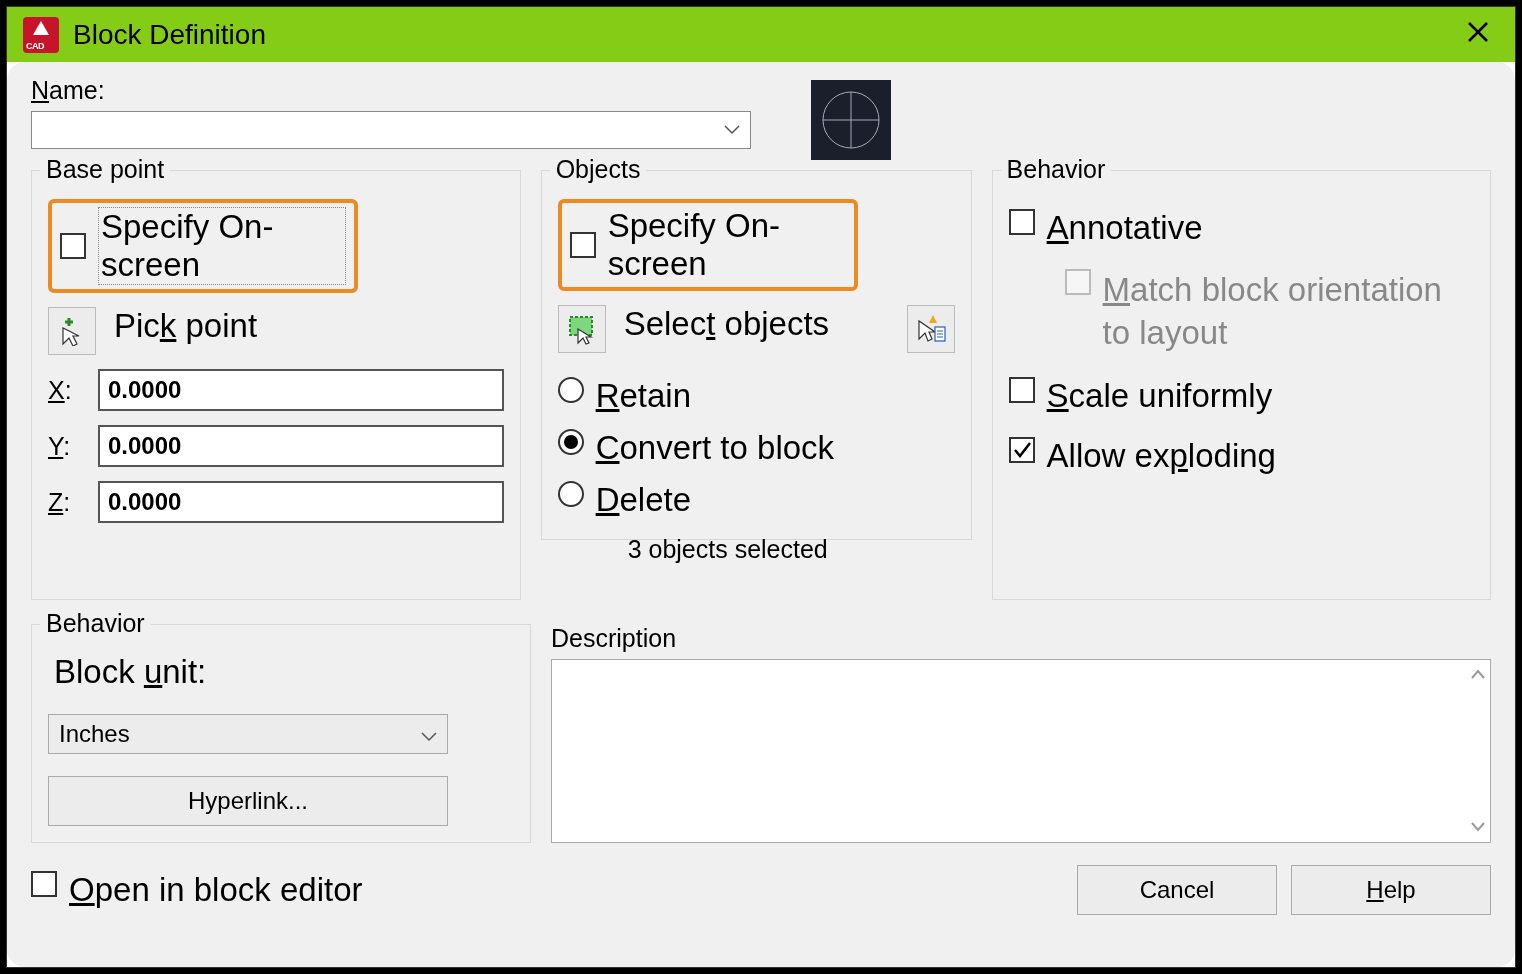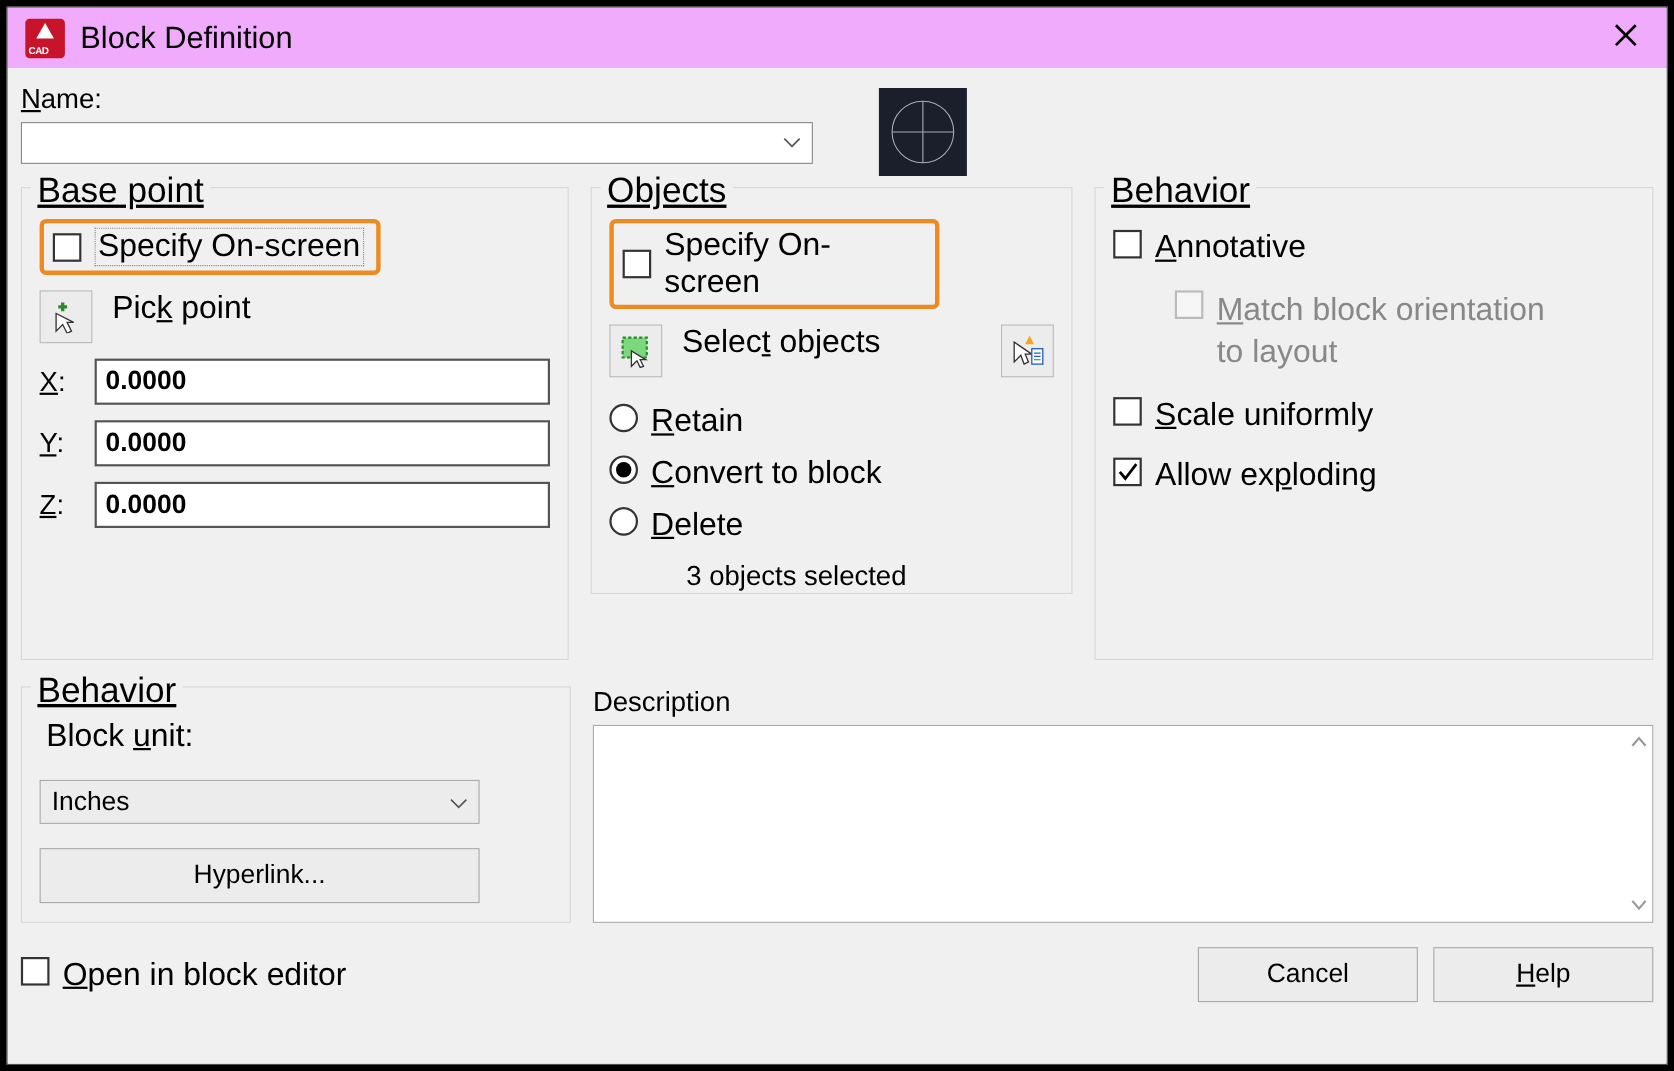--- a/index.html
+++ b/index.html
@@ -1,42 +1,42 @@
 <!DOCTYPE html>
 <html><head>
 <meta charset="utf-8">
 <style>
 * { box-sizing: border-box; margin: 0; padding: 0; font-family: "Segoe UI", Arial, sans-serif; }
 body { background: #000; padding: 6px; }
 .dialog { background: #fff; width: 1510px; height: 962px; border: 1px solid #333; display: flex; flex-direction: column; }
-.titlebar { display: flex; align-items: center; padding: 8px 16px; background: #f0abfc; }
+.titlebar { display: flex; align-items: center; padding: 8px 16px; background: #84cc16; }
 .app-icon { width: 36px; height: 36px; background: #c8142b; border-radius: 4px; position: relative; margin-right: 14px; }
 .app-icon::before { content: ""; position: absolute; top: 4px; left: 50%; transform: translateX(-50%); width: 0; height: 0; border-left: 8px solid transparent; border-right: 8px solid transparent; border-bottom: 14px solid #fff; }
 .app-icon::after { content: "CAD"; position: absolute; bottom: 2px; left: 3px; font-size: 9px; color: #fff; font-weight: bold; letter-spacing: -0.5px; }
 .title { font-size: 28px; color: #000; flex: 1; }
 .close-btn { font-size: 26px; color: #000; cursor: pointer; padding: 4px 10px; }
-.content { background: #f0f0f0; flex: 1; padding: 14px 12px 20px; display: flex; flex-direction: column; }
+.content { background: #f0f0f0; flex: 1; padding: 14px 24px 20px; display: flex; flex-direction: column; border-radius: 18px; }
 .name-row { display: flex; align-items: flex-start; }
 .name-left { display: flex; flex-direction: column; }
 .name-label { font-size: 25px; margin-bottom: 6px; }
 .name-combo { width: 720px; height: 38px; background: #fff; border: 1px solid #888; position: relative; }
 .name-combo-arrow { position: absolute; right: 0; top: 0; width: 36px; height: 100%; display: flex; align-items: center; justify-content: center; }
 .preview-box { width: 80px; height: 80px; background: #1a1f2b; margin-left: 60px; margin-top: 4px; display: flex; align-items: center; justify-content: center; }
 .cols { display: flex; gap: 20px; margin-top: 10px; }
 .group { border: 1px solid #d8d8d8; background: #f0f0f0; position: relative; padding: 28px 16px 16px; }
-.group-title { position: absolute; top: -16px; left: 8px; background: #f0f0f0; padding: 0 6px; font-size: 32px; text-decoration: underline; }
+.group-title { position: absolute; top: -16px; left: 8px; background: #f0f0f0; padding: 0 6px; font-size: 25px; }
 .g-base { width: 500px; height: 430px; }
 .g-objects { width: 440px; height: 370px; }
 .g-behavior { width: 510px; height: 430px; }
 .highlight-box { border: 4px solid #ed8b22; border-radius: 6px; padding: 4px 8px; display: flex; align-items: center; width: 310px; }
 .chk { width: 26px; height: 26px; border: 2px solid #333; background: #fff; display: inline-flex; align-items: center; justify-content: center; margin-right: 12px; flex-shrink: 0; }
 .chk.disabled { border-color: #bbb; background: #f6f6f6; }
 .chk.checked svg { display: block; }
 .chk svg { display: none; }
-.lbl { font-size: 29px; }
+.lbl { font-size: 33px; }
 .lbl.dotted { border: 1px dotted #888; padding: 0 2px; }
 .lbl.disabled { color: #888; }
 .u { text-decoration: underline; text-underline-offset: 2px; }
 .icon-btn { width: 48px; height: 48px; border: 1px solid #bbb; background: #ececec; display: flex; align-items: center; justify-content: center; }
 .row { display: flex; align-items: flex-start; margin-top: 14px; }
 .coord-row { display: flex; align-items: center; margin-top: 14px; }
 .coord-lbl { width: 50px; font-size: 25px; }
 .coord-input { flex: 1; height: 42px; border: 2px solid #555; background: #fff; font-size: 24px; padding: 0 8px; font-weight: bold; }
 .radio { width: 26px; height: 26px; border: 2px solid #333; border-radius: 50%; background: #fff; display: inline-flex; align-items: center; justify-content: center; margin-right: 12px; flex-shrink: 0; }
 .radio.checked::after { content: ""; width: 14px; height: 14px; background: #000; border-radius: 50%; }

